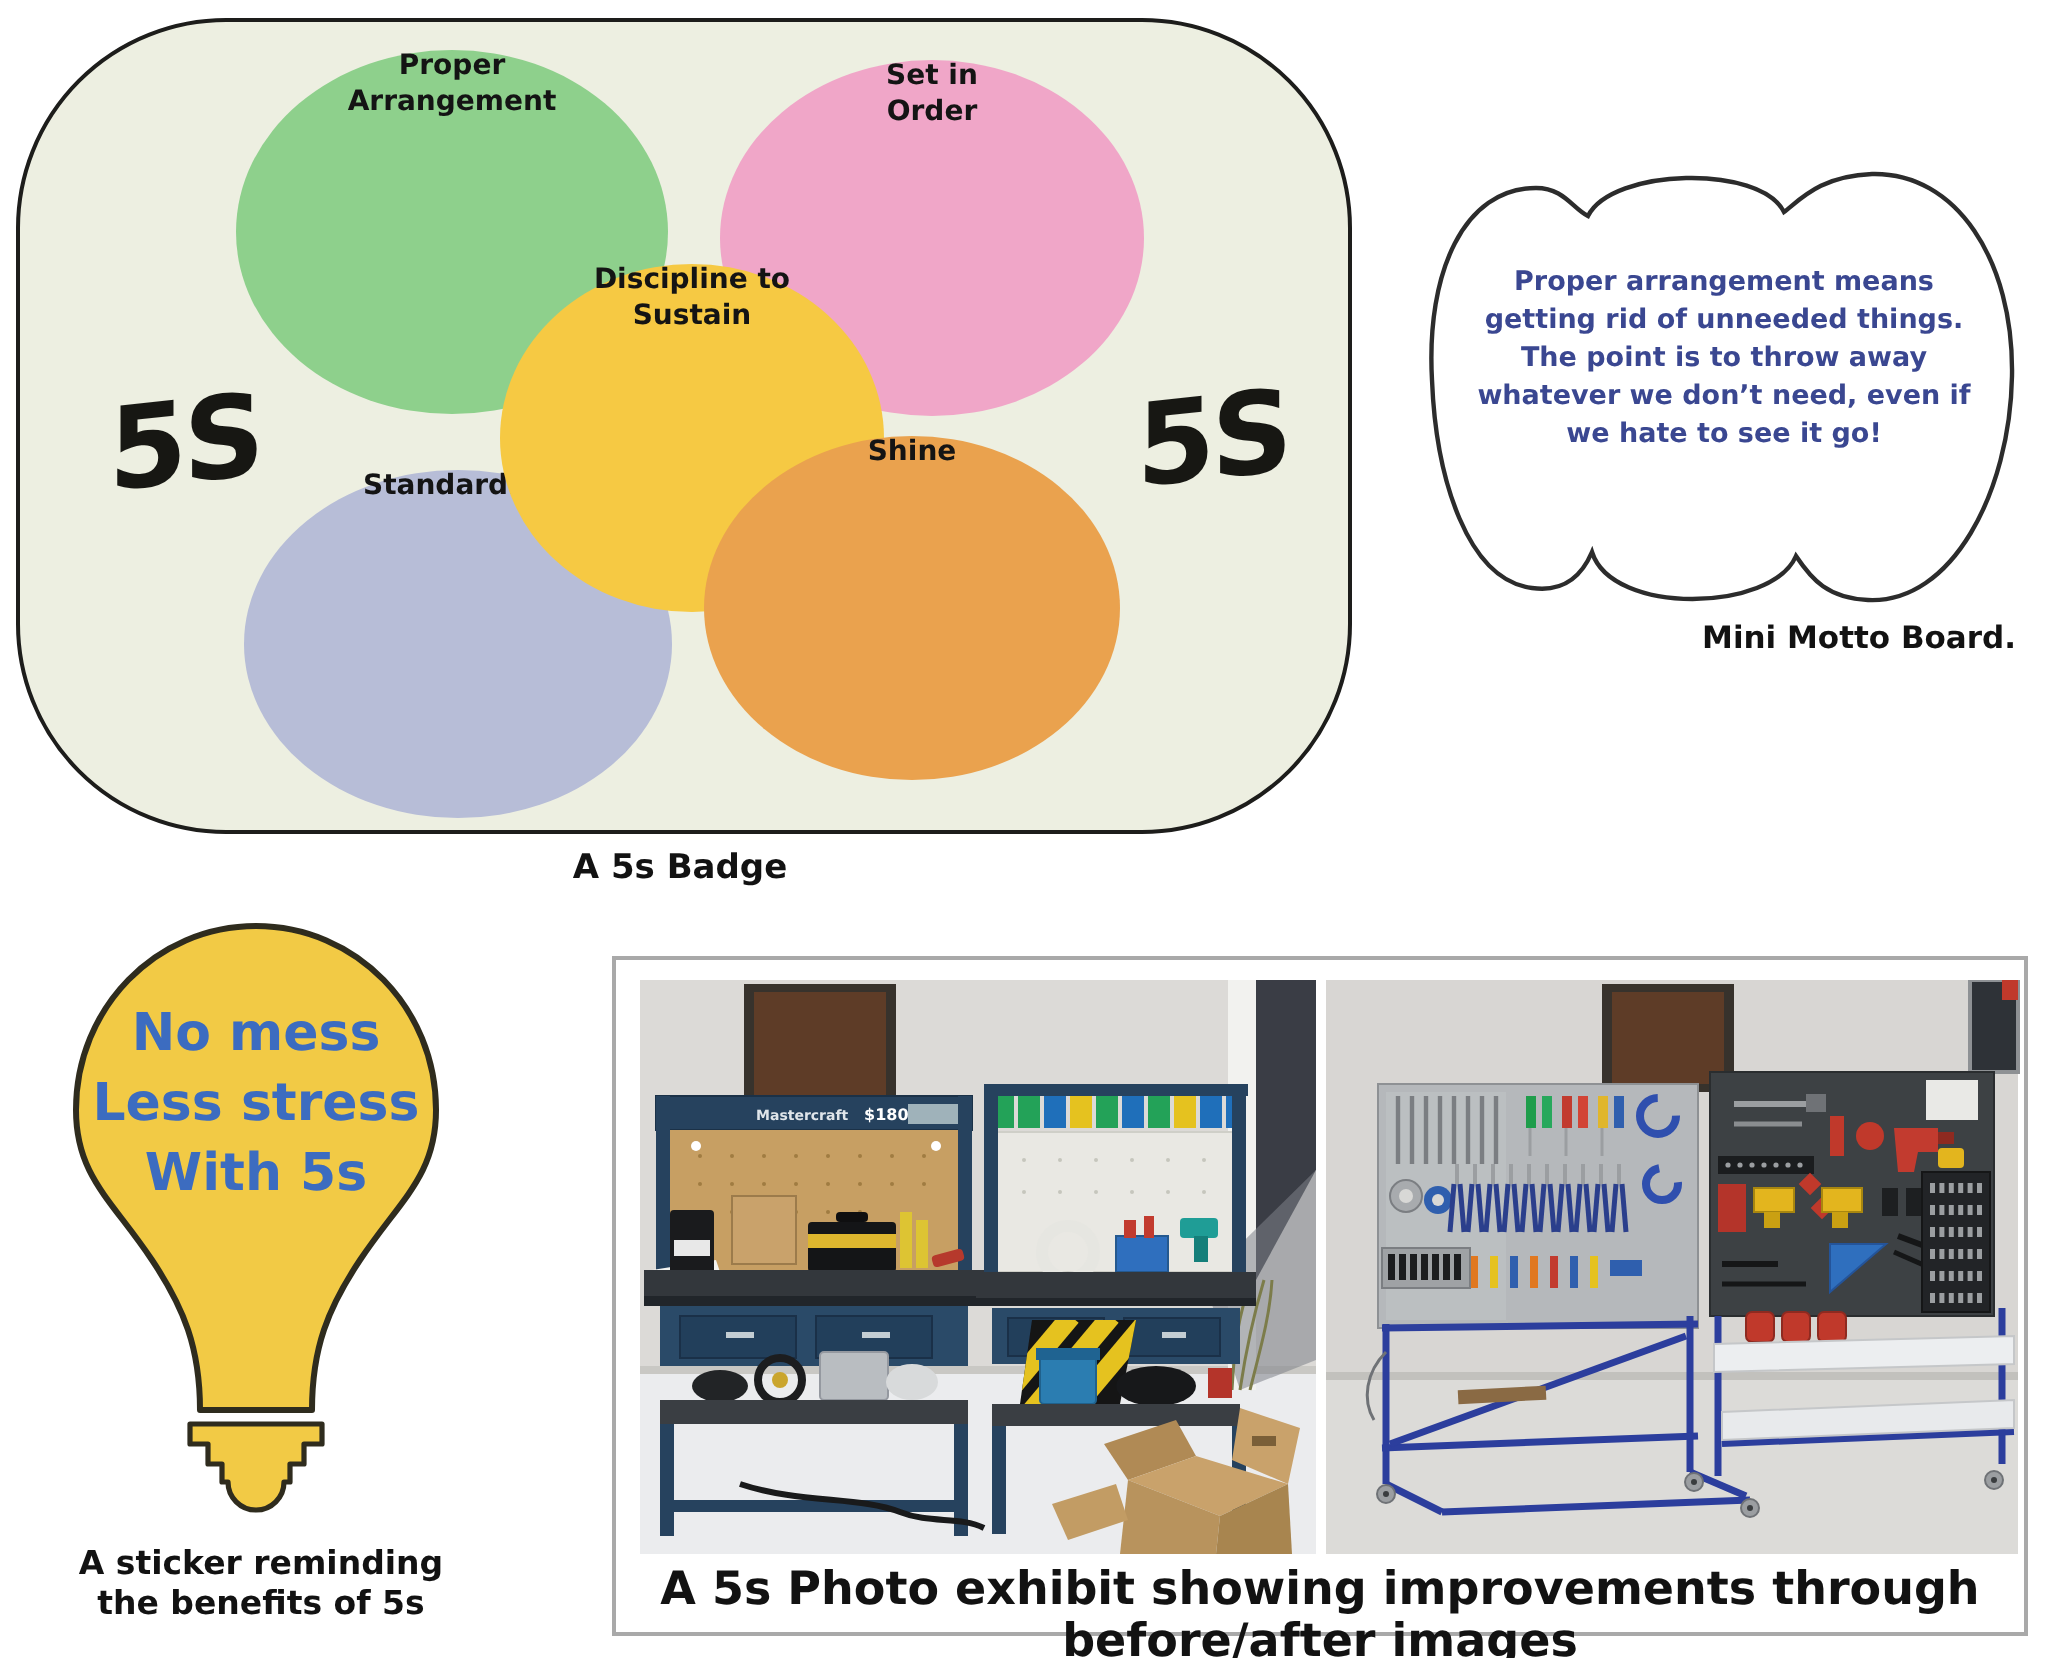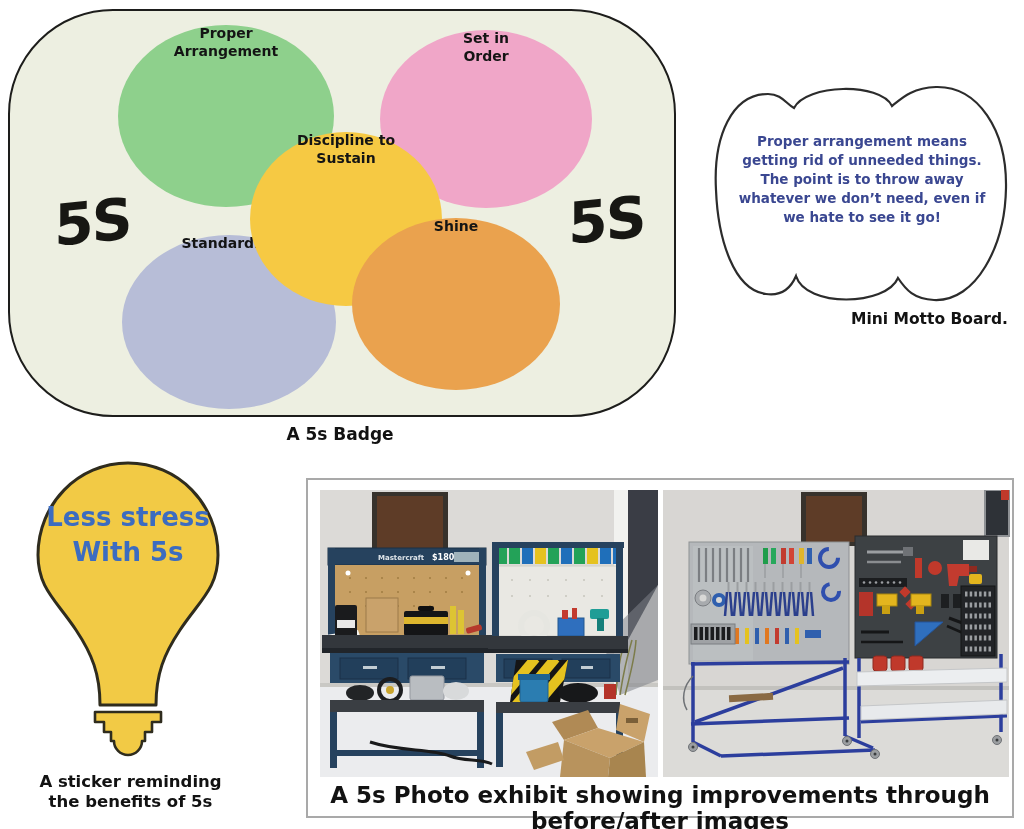--- a/index.html
+++ b/index.html
@@ -5,21 +5,21 @@
   html,body{margin:0;padding:0;background:#ffffff;}
   body{font-family:"DejaVu Sans",sans-serif;}
   .page{position:relative;width:1024px;height:829px;background:#fff;overflow:hidden;}
 
   
   .badge{position:absolute;left:8px;top:9px;width:664px;height:404px;
          background:#edefe1;border:2.5px solid #1d1d1b;border-radius:105px;}
   .petal{position:absolute;border-radius:50%;display:flex;align-items:flex-start;justify-content:center;
          text-align:center;font-weight:bold;color:#141414;font-size:14px;line-height:1.25;}
   .p-green {left:108px;top:14px;width:216px;height:182px;background:#8ed08c;}
-  .p-pink  {left:370px;top:19px;width:212px;height:178px;background:#f0a6c8;}
+  .p-pink  {left:350px;top:19px;width:212px;height:178px;background:#f0a6c8;}
   .p-lav   {left:112px;top:224px;width:214px;height:174px;background:#b7bdd7;}
   .p-orange{left:342px;top:207px;width:208px;height:172px;background:#eaa24e;}
   .p-yellow{left:240px;top:121px;width:192px;height:174px;background:#f6c943;}
   .petal .lbl{display:inline-block;}
   .p-green .lbl{width:140px;}
   .p-pink .lbl{width:76px;}
   .p-yellow .lbl{width:126px;}
   .fives{position:absolute;font-size:57px;font-weight:800;color:#171713;
          transform:rotate(-6deg) skewX(-6deg);letter-spacing:-2px;}
   .fives.left{left:44px;top:178px;}
@@ -93,20 +93,21 @@
   </div>
 
   <div class="sticker">
     <svg width="190" height="310" viewBox="0 0 190 310">
       <path d="M 67,247 C 67,216 59,196 43,172 C 23,142 5,130 5,97 C 5,46 45,5 95,5
                C 145,5 185,46 185,97 C 185,130 167,142 147,172 C 131,196 123,216 123,247 Z" fill="#f2ca45" stroke="#2f2c1e" stroke-width="3" stroke-linejoin="round"></path>
       <path d="M 62,254 L 128,254 L 128,264 L 119,264 L 119,274 L 112,274 L 112,283 L 109,283
                A 14,14 0 0 1 81,283 L 78,283 L 78,274 L 71,274 L 71,264 L 62,264 Z" fill="#f2ca45" stroke="#2f2c1e" stroke-width="2.6" stroke-linejoin="round"></path>
     </svg>
     <div class="bulb-text">
+      <div>No mess</div>
       <div>Less stress</div>
       <div>With 5s</div>
     </div>
     <div class="sticker-caption">
       <div>A sticker reminding</div>
       <div>the benefits of 5s</div>
     </div>
   </div>
 
   <div class="exhibit">

